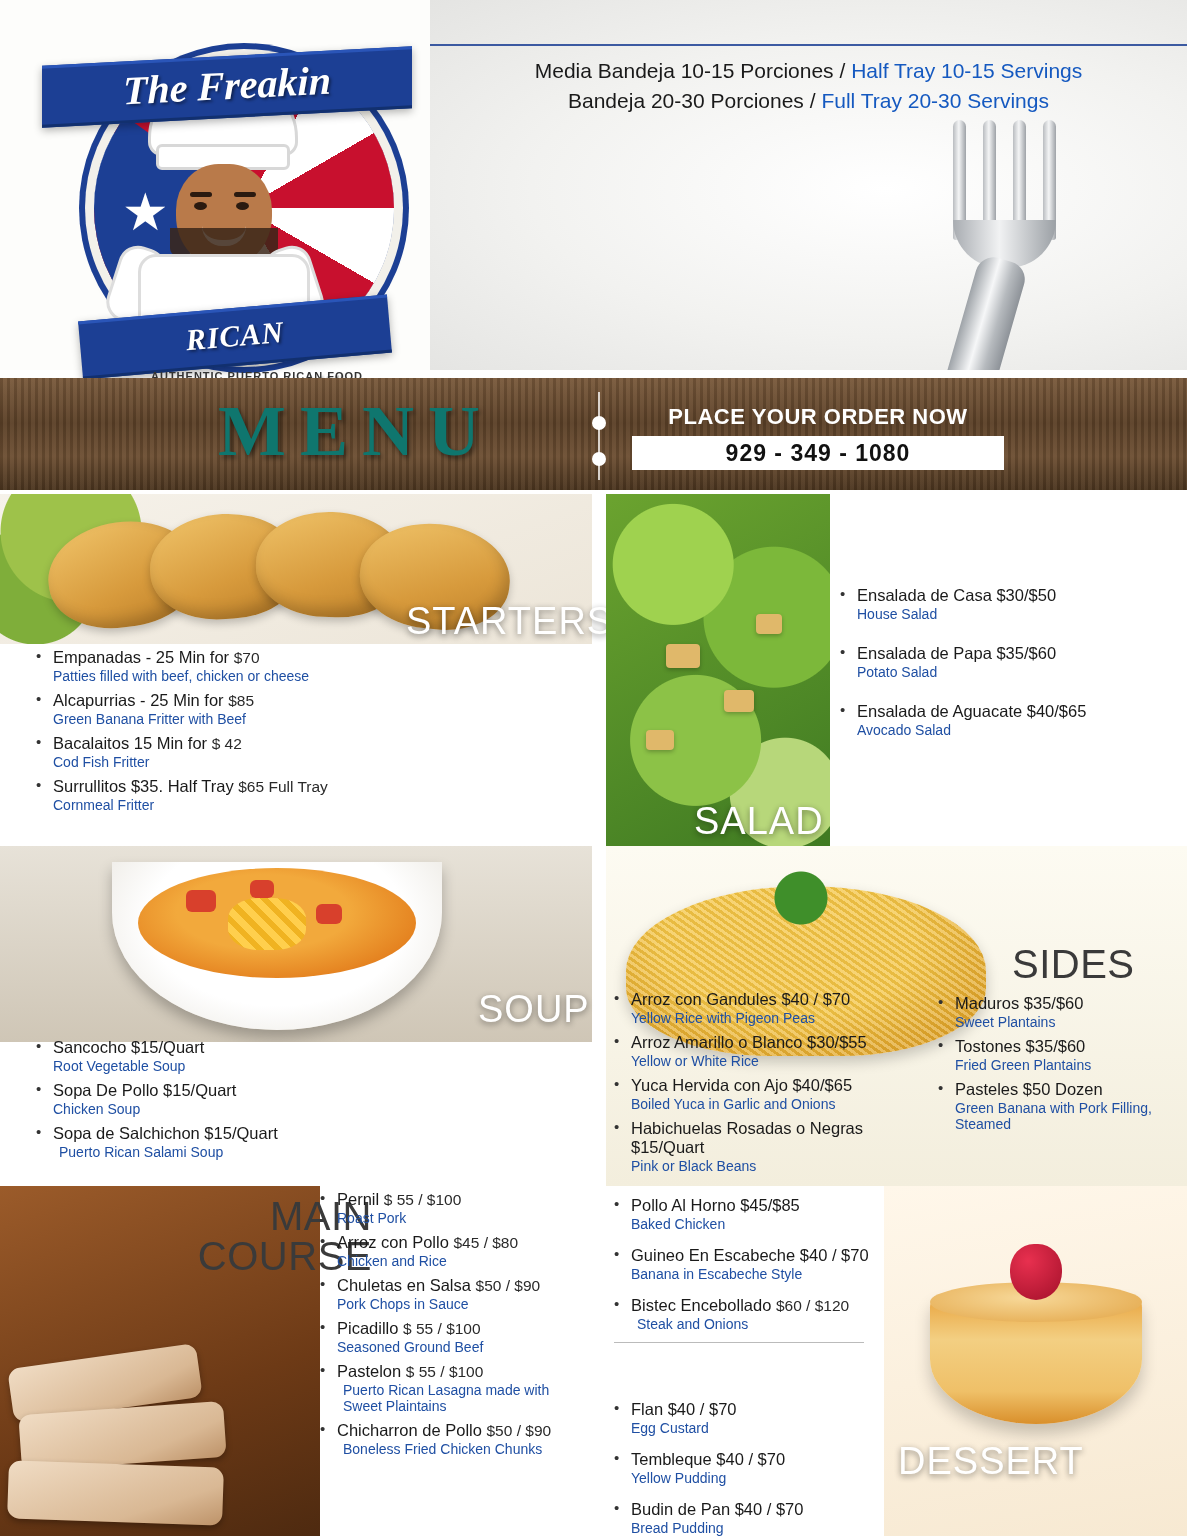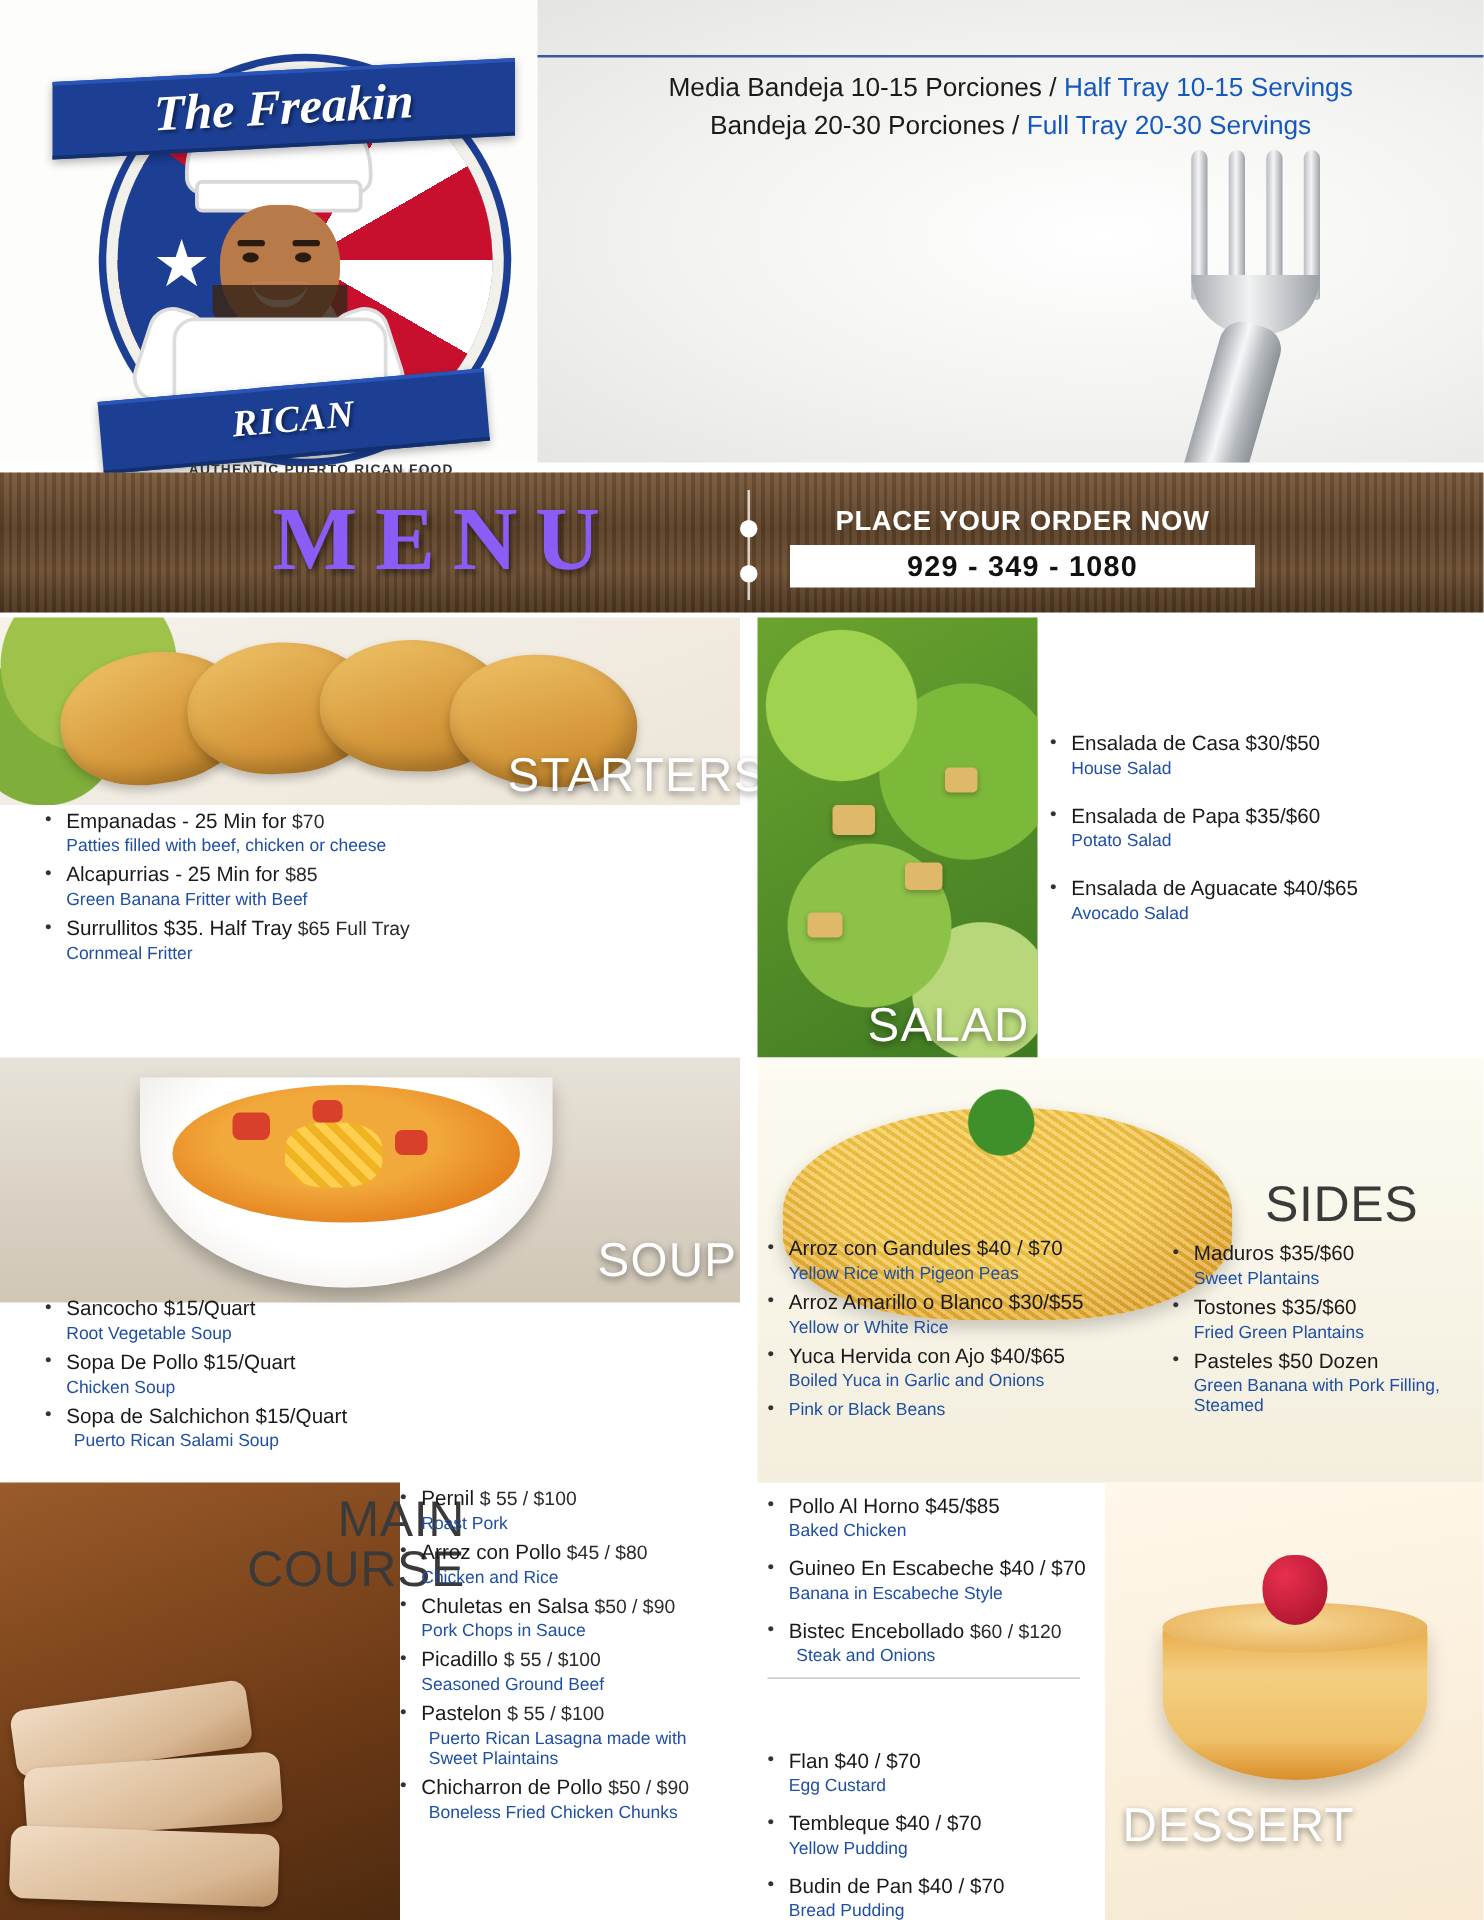--- a/index.html
+++ b/index.html
@@ -159,21 +159,21 @@
   
   .menubar {
     position:absolute; left:0; top:378px; width:1187px; height:112px;
     background:
       repeating-linear-gradient(90deg, rgba(0,0,0,.12) 0 3px, rgba(255,255,255,.04) 3px 7px),
       linear-gradient(180deg,#7a5a3c,#5c4128 40%,#6d4f33 70%,#4b351f);
   }
   .menu-word {
     position:absolute; left:218px; top:390px;
     font-family:"Liberation Serif", serif; font-weight:bold;
-    font-size:72px; color:#8b5cf6; letter-spacing:14px;
+    font-size:72px; color:#0f766e; letter-spacing:14px;
     text-shadow:2px 3px 5px rgba(0,0,0,.5);
   }
   .menu-divider {
     position:absolute; left:598px; top:392px; width:2px; height:88px;
     background:rgba(255,255,255,.75);
   }
   .menu-dot { position:absolute; left:592px; width:14px; height:14px; border-radius:50%; background:#fff; }
   .menu-dot.d1 { top:416px; }
   .menu-dot.d2 { top:452px; }
   .order-now {
@@ -459,20 +459,24 @@
 <ul class="list panel starters-text">
   <li class="li">
     <span class="name">Empanadas   - 25 Min for </span><span class="price">$70</span>
     <div class="desc">Patties filled with beef, chicken or cheese</div>
   </li>
   <li class="li">
     <span class="name">Alcapurrias  - 25 Min for </span><span class="price">$85</span>
     <div class="desc">Green Banana Fritter with Beef</div>
   </li>
   <li class="li">
+    <span class="name">Bacalaitos    15 Min for </span><span class="price">$ 42</span>
+    <div class="desc">Cod Fish Fritter</div>
+  </li>
+  <li class="li">
     <span class="name">Surrullitos $35. Half Tray </span><span class="price">$65 Full Tray</span>
     <div class="desc">Cornmeal Fritter</div>
   </li>
 </ul>
 
 <ul class="list panel salad-text">
   <li class="li" style="margin-bottom:22px;">
     <span class="name">Ensalada de Casa $30/$50</span>
     <div class="desc">House Salad</div>
   </li>
@@ -508,20 +512,21 @@
   </li>
   <li class="li">
     <span class="name">Arroz Amarillo o Blanco $30/$55</span>
     <div class="desc">Yellow or White Rice</div>
   </li>
   <li class="li">
     <span class="name">Yuca Hervida con Ajo $40/$65</span>
     <div class="desc">Boiled Yuca in Garlic and Onions</div>
   </li>
   <li class="li">
+    <span class="name">Habichuelas Rosadas o Negras $15/Quart</span>
     <div class="desc">Pink or Black Beans</div>
   </li>
 </ul>
 
 <ul class="list panel sides-col2">
   <li class="li">
     <span class="name">Maduros $35/$60</span>
     <div class="desc">Sweet Plantains</div>
   </li>
   <li class="li">

